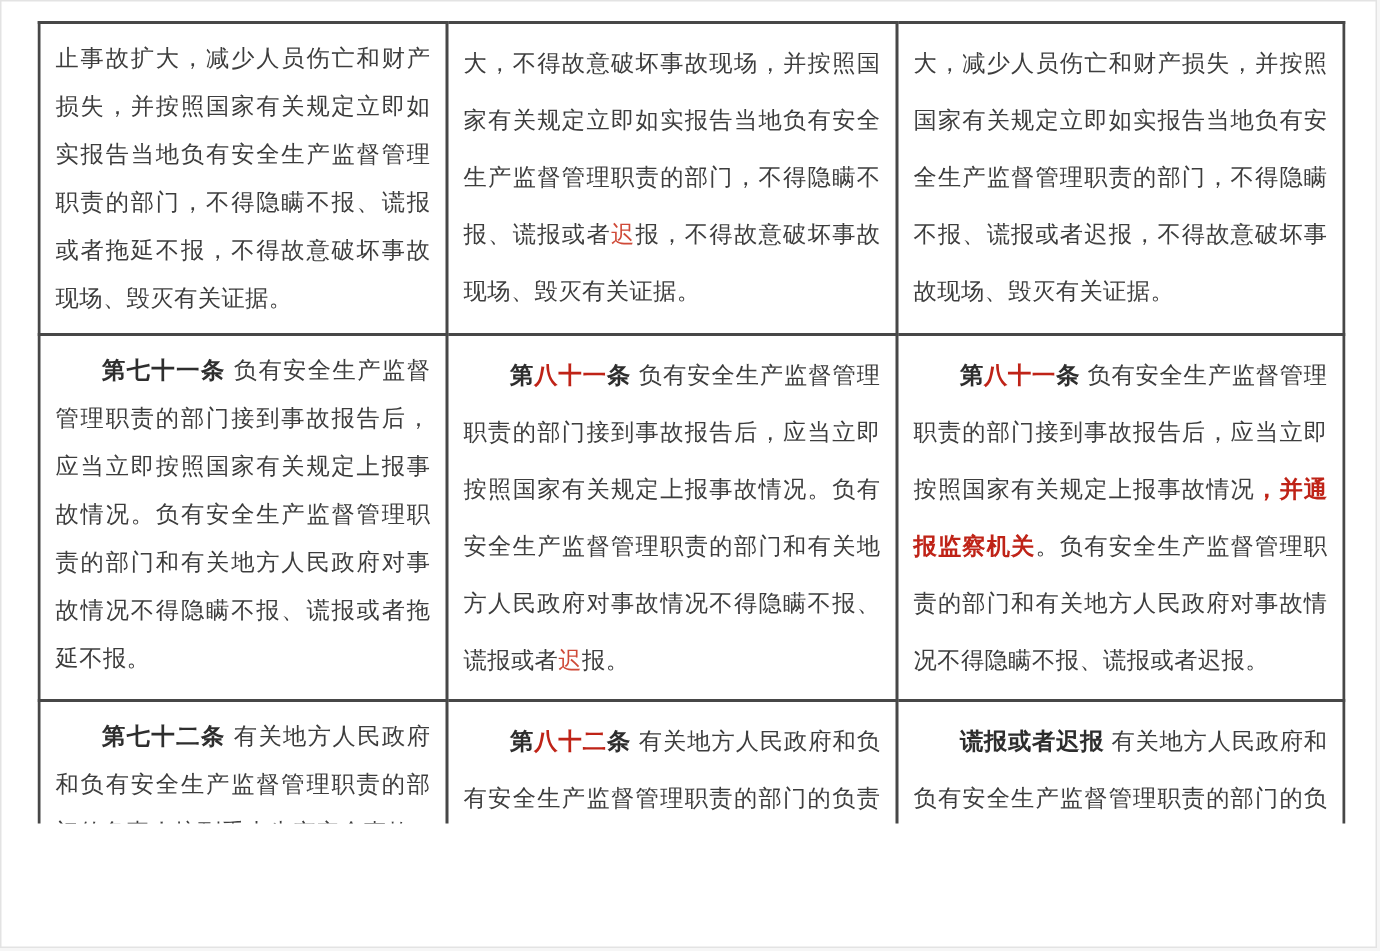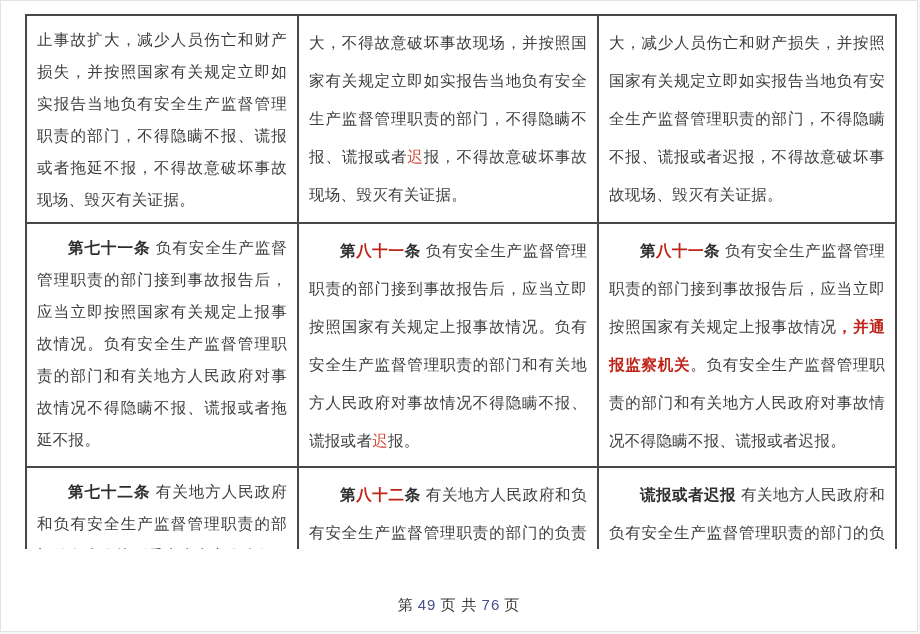--- a/index.html
+++ b/index.html
@@ -118,17 +118,14 @@
               <p class="para indent"><span class="seg-b">第</span><span class="seg-rb">八十二</span><span class="seg-b">条</span><span class="seg-n"> 有关地方人民政府和负有安全生产监督管理职责的部门的负责人接到生产安全事故报告后，应当</span></p>
             </td>
             <td>
               <p class="para indent"><span class="seg-b">谎报或者迟报</span><span class="seg-n"> 有关地方人民政府和负有安全生产监督管理职责的部门的负责人接到生产安全事故报告后，应当按照生</span></p>
             </td>
           </tr>
         </tbody>
     </table>
   </div>
 
-  <div class="footer">
-    <span>第</span><span class="num">49</span><span>页 共</span><span class="num">76</span><span>页</span>
-  </div>
 
 </div>
 
 </body></html>

